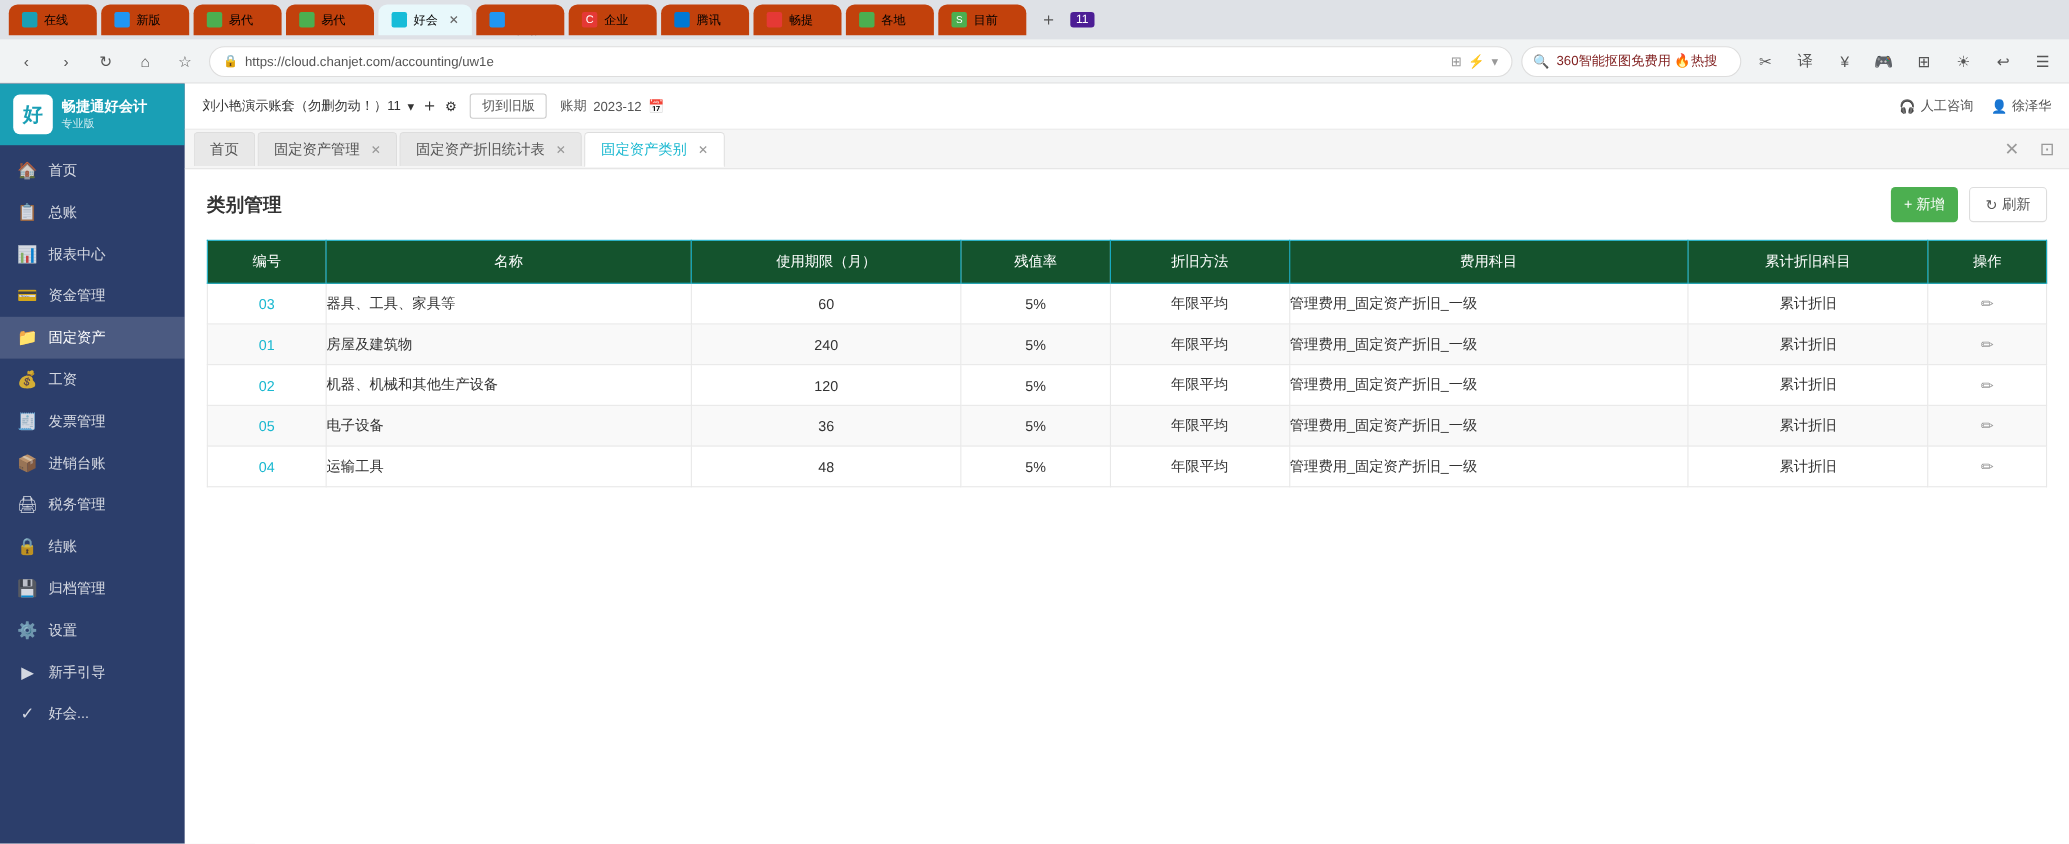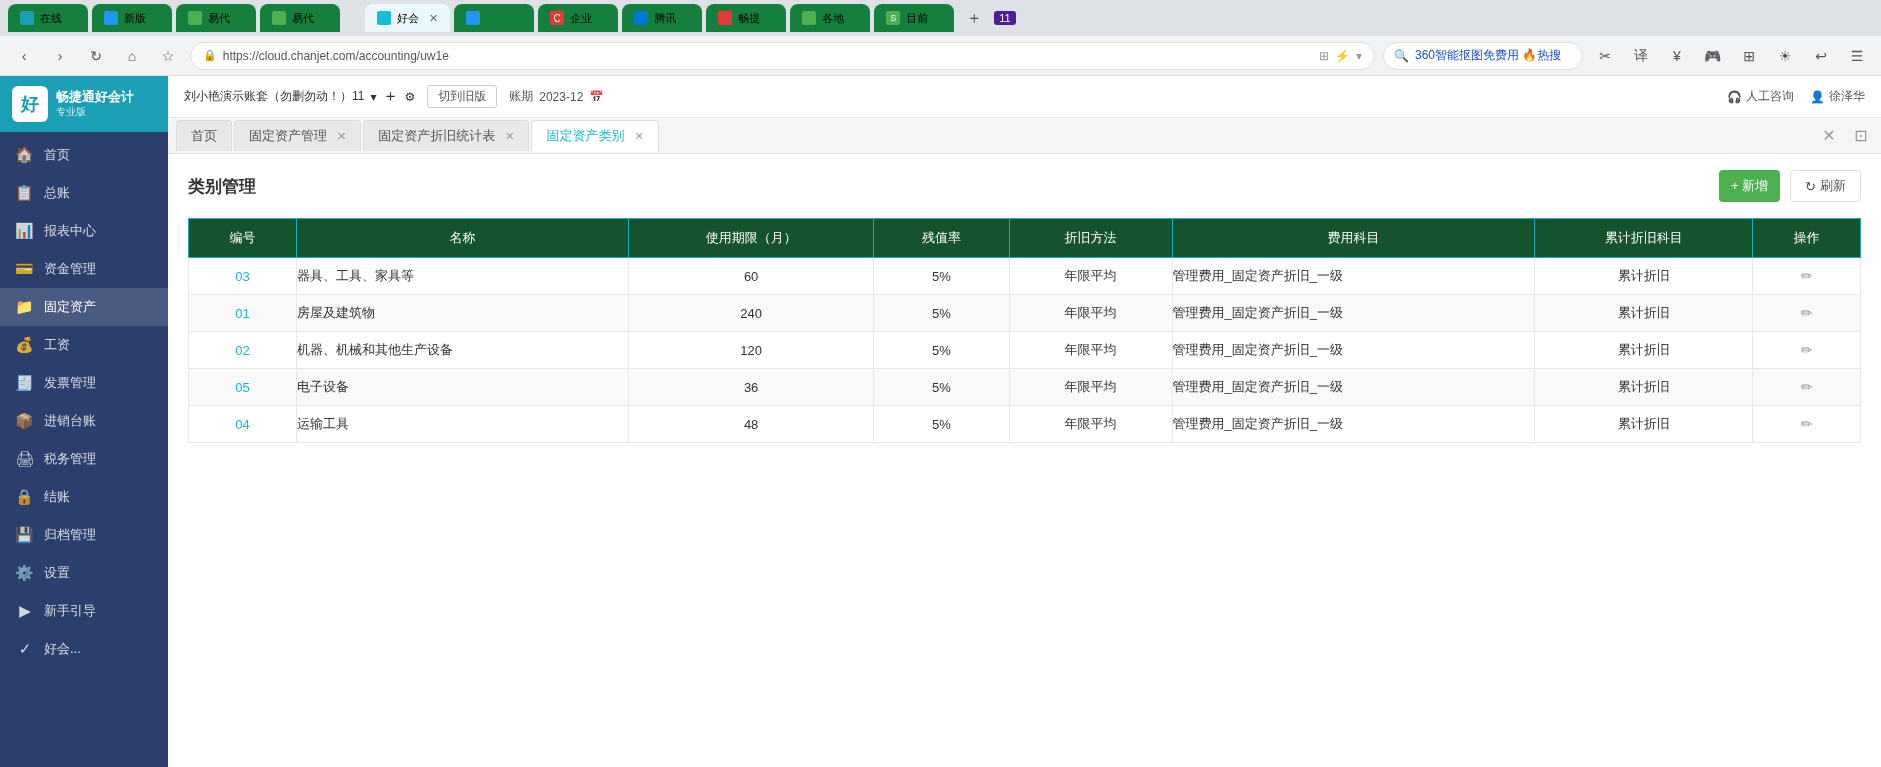--- a/index.html
+++ b/index.html
@@ -1,21 +1,21 @@
 <!DOCTYPE html>
 <html><head>
   <meta charset="utf-8">
   <style>
     * { margin: 0; padding: 0; box-sizing: border-box; }
     body { font-family: "Microsoft YaHei", "PingFang SC", sans-serif; font-size: 13px; background: #f5f5f5; overflow: hidden; }
 
     
     .browser-chrome { background: #dee1e6; height: 36px; display: flex; align-items: center; padding: 0 8px; gap: 4px; }
     .browser-tab { background: #fff; border-radius: 8px 8px 0 0; padding: 4px 12px; font-size: 12px; display: flex; align-items: center; gap: 6px; height: 28px; min-width: 80px; max-width: 140px; overflow: hidden; white-space: nowrap; }
-    .browser-tab.inactive { background: #15803d; }
+    .browser-tab.inactive { background: #c2410c; }
     .tab-favicon { width: 14px; height: 14px; border-radius: 2px; display: inline-block; flex-shrink: 0; }
     .tab-close { margin-left: 4px; color: #666; font-size: 11px; cursor: pointer; flex-shrink: 0; }
     .tab-add { padding: 4px 8px; font-size: 16px; color: #555; cursor: pointer; }
     .browser-nav { background: #f1f3f4; height: 40px; display: flex; align-items: center; padding: 0 10px; gap: 8px; border-bottom: 1px solid #ddd; }
     .nav-btn { width: 28px; height: 28px; display: flex; align-items: center; justify-content: center; border-radius: 50%; cursor: pointer; color: #555; font-size: 14px; }
     .address-bar { flex: 1; height: 28px; background: #fff; border-radius: 14px; display: flex; align-items: center; padding: 0 12px; font-size: 12px; color: #333; border: 1px solid #ddd; gap: 6px; }
     .address-bar .lock { color: #4caf50; font-size: 11px; }
     .address-text { color: #555; font-size: 12px; flex: 1; }
     .search-bar { width: 200px; height: 28px; background: #fff; border-radius: 14px; display: flex; align-items: center; padding: 0 10px; gap: 6px; font-size: 12px; color: #555; border: 1px solid #ddd; }
 
@@ -86,21 +86,21 @@
     <span style="font-size:11px;">新版</span>
   </div>
   <div class="browser-tab inactive">
     <span class="tab-favicon" style="background:#4caf50;"></span>
     <span style="font-size:11px;">易代</span>
   </div>
   <div class="browser-tab inactive">
     <span class="tab-favicon" style="background:#4caf50;"></span>
     <span style="font-size:11px;">易代</span>
   </div>
-  <div class="browser-tab inactive" style="background:#e8f8fb;margin-left:21px;">
+  <div class="browser-tab inactive" style="background:#e8f8fb;">
     <span class="tab-favicon" style="background:#17bcd8;"></span>
     <span style="font-size:11px;">好会</span>
     <span class="tab-close">✕</span>
   </div>
   <div class="browser-tab inactive">
     <span class="tab-favicon" style="background:#2196f3;"></span>
     <span style="font-size:12px;margin-top:40px;">个税</span>
   </div>
   <div class="browser-tab inactive">
     <span class="tab-favicon" style="background:#e53935; color:#fff; font-size:10px; display:flex; align-items:center; justify-content:center;">C</span>
@@ -134,21 +134,21 @@
   <div class="nav-btn">☆</div>
   <div class="address-bar">
     <span class="lock">🔒</span>
     <span class="address-text">https://cloud.chanjet.com/accounting/uw1e</span>
     <span style="color:#999;">⊞</span>
     <span style="color:#f90;">⚡</span>
     <span style="color:#999;">▾</span>
   </div>
   <div class="search-bar">
     <span>🔍</span>
-    <span style="font-size:12px;color:#1d4ed8;">360智能抠图免费用 🔥热搜</span>
+    <span style="font-size:12px;color:#7f1d1d;">360智能抠图免费用 🔥热搜</span>
   </div>
   <div class="nav-btn">✂</div>
   <div class="nav-btn">译</div>
   <div class="nav-btn">¥</div>
   <div class="nav-btn">🎮</div>
   <div class="nav-btn">⊞</div>
   <div class="nav-btn">☀</div>
   <div class="nav-btn">↩</div>
   <div class="nav-btn">☰</div>
 </div>

